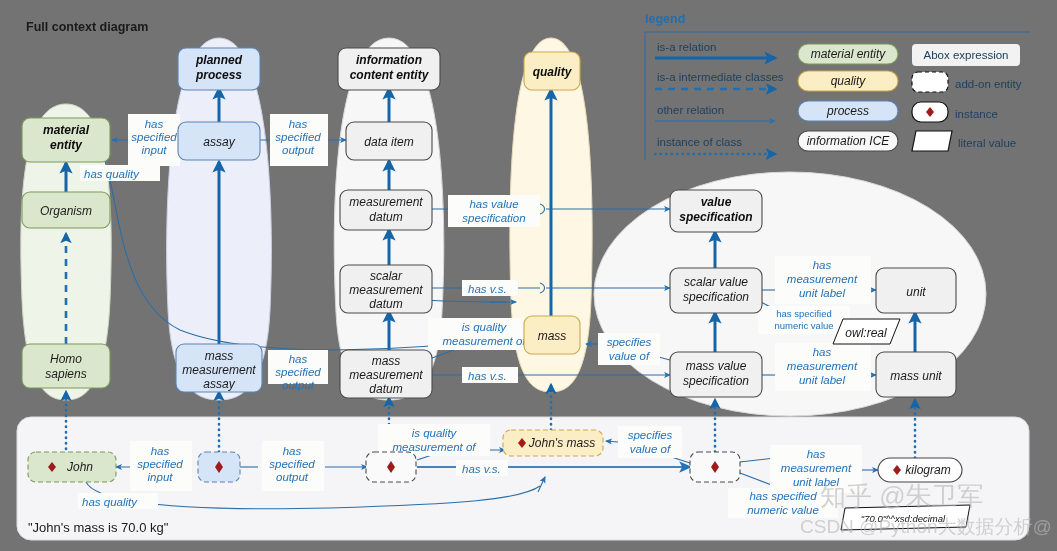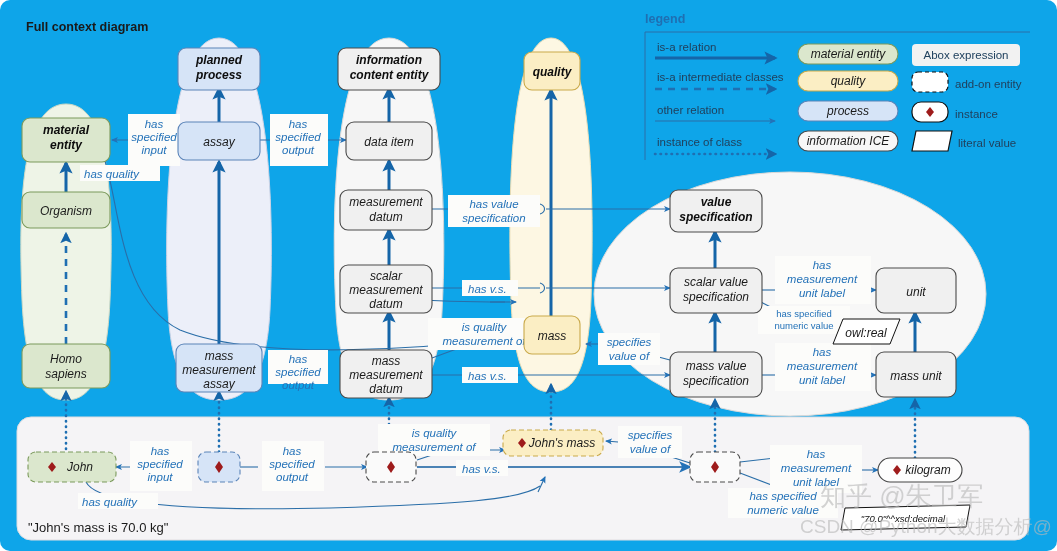--- a/index.html
+++ b/index.html
@@ -1,17 +1,17 @@
 <!DOCTYPE html>
 <html><head>
 <meta charset="utf-8">
 <style>
   html,body{margin:0;padding:0;background:#ffffff;}
   body{width:1057px;height:551px;overflow:hidden;font-family:"Liberation Sans",sans-serif;}
-  #stage{position:relative;width:1057px;height:551px;background:#0ea5e9;border-radius:10px;}
+  #stage{position:relative;width:1057px;height:551px;background:#737373;}
   svg#canvas{position:absolute;left:0;top:0;width:1057px;height:551px;}
 
   .ttl{font-family:"Liberation Sans",sans-serif;font-size:12.5px;font-weight:bold;fill:#1a1a1a;}
   .legend-title{font-family:"Liberation Sans",sans-serif;font-size:12.5px;font-weight:bold;fill:#1f6fb2;}
   .lg-txt{font-family:"Liberation Sans",sans-serif;font-size:11.5px;fill:#20415e;}
   .nd{font-family:"Liberation Sans",sans-serif;font-size:12px;font-style:italic;fill:#1a1a1a;}
   .nd-b{font-family:"Liberation Sans",sans-serif;font-size:12px;font-style:italic;font-weight:bold;fill:#0d0d0d;}
   .rel{font-family:"Liberation Sans",sans-serif;font-size:11.5px;font-style:italic;fill:#2472b8;}
   .rel-s{font-family:"Liberation Sans",sans-serif;font-size:9.5px;fill:#2472b8;}
   .abox-cap{font-family:"Liberation Sans",sans-serif;font-size:13px;fill:#1a1a1a;}

